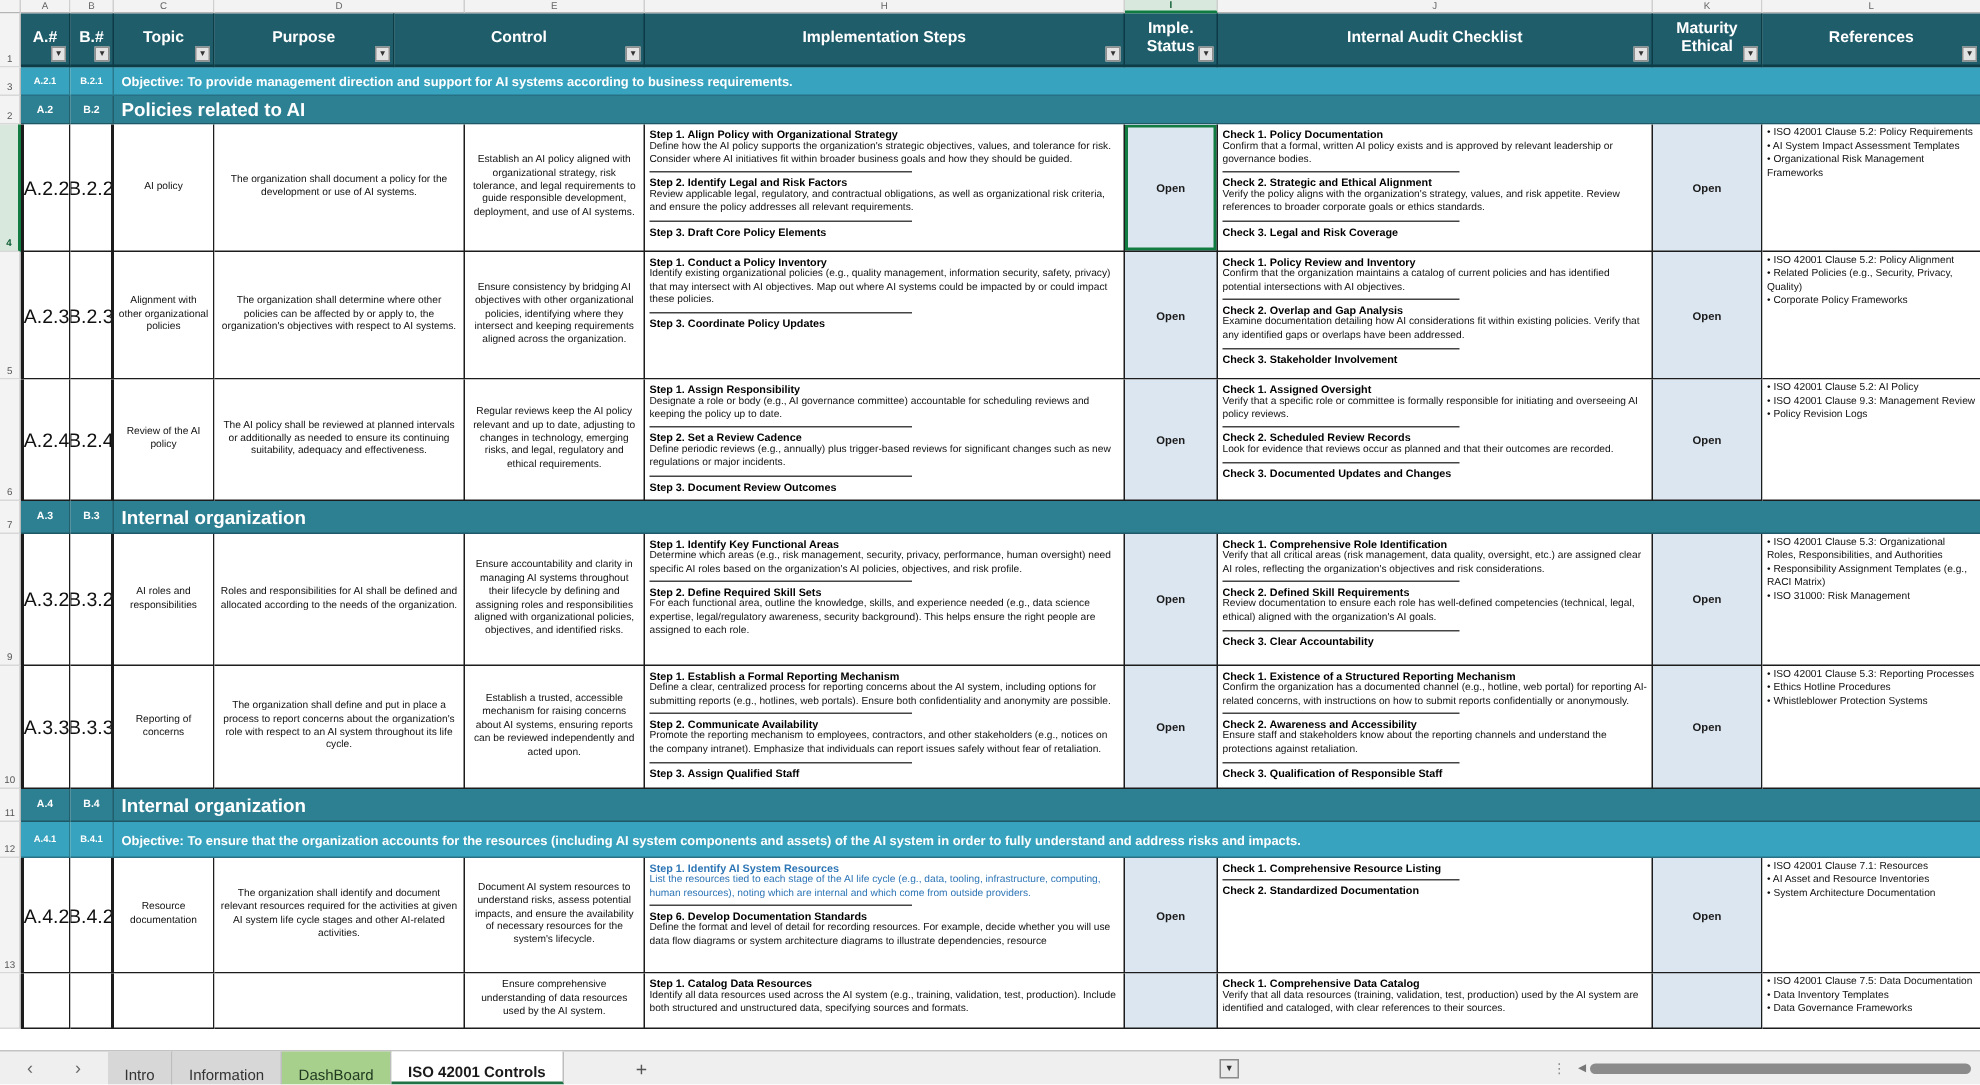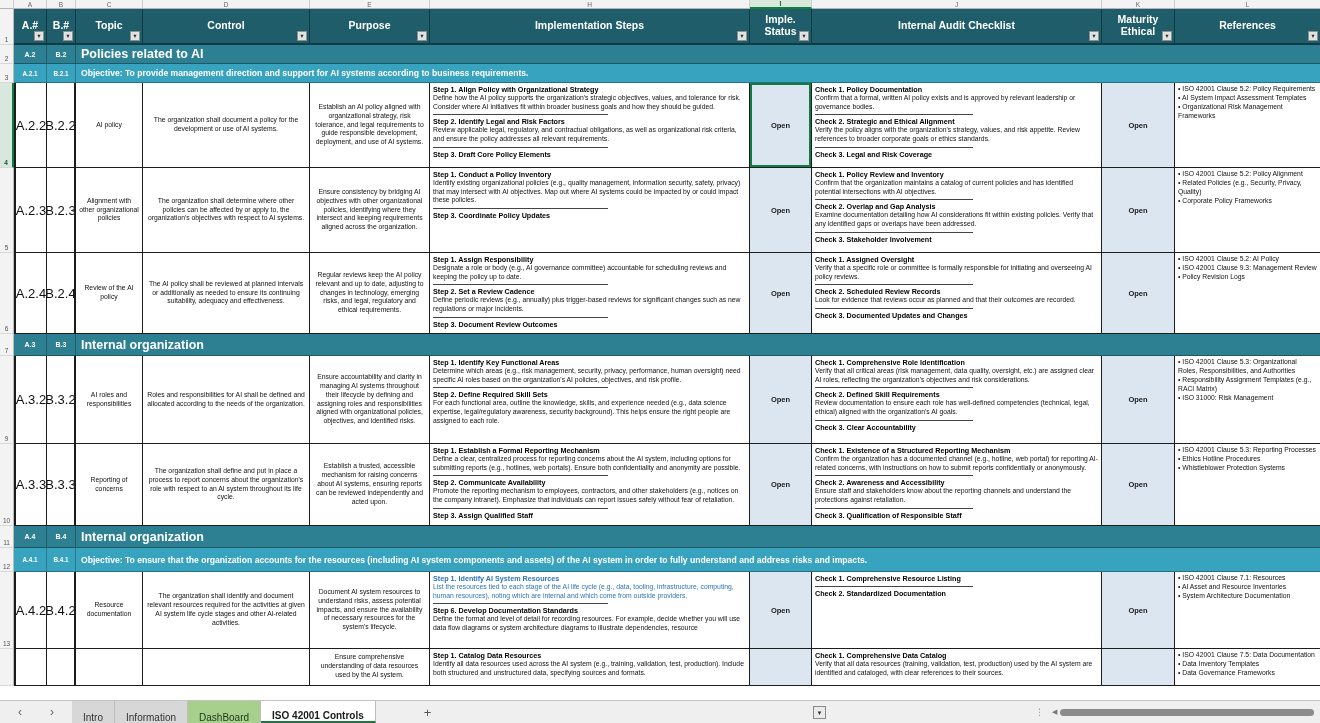--- a/index.html
+++ b/index.html
@@ -92,62 +92,62 @@
         <span class="fb">▼</span>
       </div>
     <div class="c hc w-b">
         <span>B.#</span>
         <span class="fb">▼</span>
       </div>
     <div class="c hc w-c">
         <span>Topic</span>
         <span class="fb">▼</span>
       </div>
+    <div class="c hc w-e">
+        <span>Purpose</span>
+        <span class="fb">▼</span>
+      </div>
     <div class="c hc w-d">
         <span>Control</span>
         <span class="fb">▼</span>
       </div>
-    <div class="c hc w-e">
-        <span>Purpose</span>
-        <span class="fb">▼</span>
-      </div>
     <div class="c hc w-h">
         <span>Implementation Steps</span>
         <span class="fb">▼</span>
       </div>
     <div class="c hc w-i">
         <span>Imple. Status</span>
         <span class="fb">▼</span>
       </div>
     <div class="c hc w-j">
         <span>Internal Audit Checklist</span>
         <span class="fb">▼</span>
       </div>
     <div class="c hc w-k">
         <span>Maturity Ethical</span>
         <span class="fb">▼</span>
       </div>
     <div class="c hc w-l" style="border-right:none">
         <span>References</span>
         <span class="fb">▼</span>
       </div>
+  </div>
+
+  <div class="row" style="height:19px">
+    <div class="gut">3</div>
+    <div class="c secid objid w-a">A.2.1</div>
+    <div class="c secid objid w-b">B.2.1</div>
+    <div class="c secband objband" style="flex:1;border-right:none">Objective: To provide management direction and support for AI systems according to business requirements.</div>
   </div>
 
   <div class="row" style="height:19px">
     <div class="gut">2</div>
     <div class="c secid w-a">A.2</div>
     <div class="c secid w-b">B.2</div>
     <div class="c secband" style="flex:1;border-right:none">Policies related to AI</div>
-  </div>
-
-  <div class="row" style="height:19px">
-    <div class="gut">3</div>
-    <div class="c secid objid w-a">A.2.1</div>
-    <div class="c secid objid w-b">B.2.1</div>
-    <div class="c secband objband" style="flex:1;border-right:none">Objective: To provide management direction and support for AI systems according to business requirements.</div>
   </div>
 
   <div class="row" style="height:85px">
     <div class="gut rowsel">4</div>
     <div class="c id w-a bl2">A.2.2</div>
     <div class="c id w-b br2">B.2.2</div>
     <div class="c mid w-c">AI policy</div>
     <div class="c mid w-d">The organization shall document a policy for the development or use of AI systems.</div>
     <div class="c mid w-e">Establish an AI policy aligned with organizational strategy, risk tolerance, and legal requirements to guide responsible development, deployment, and use of AI systems.</div>
     <div class="c stepcell w-h">

